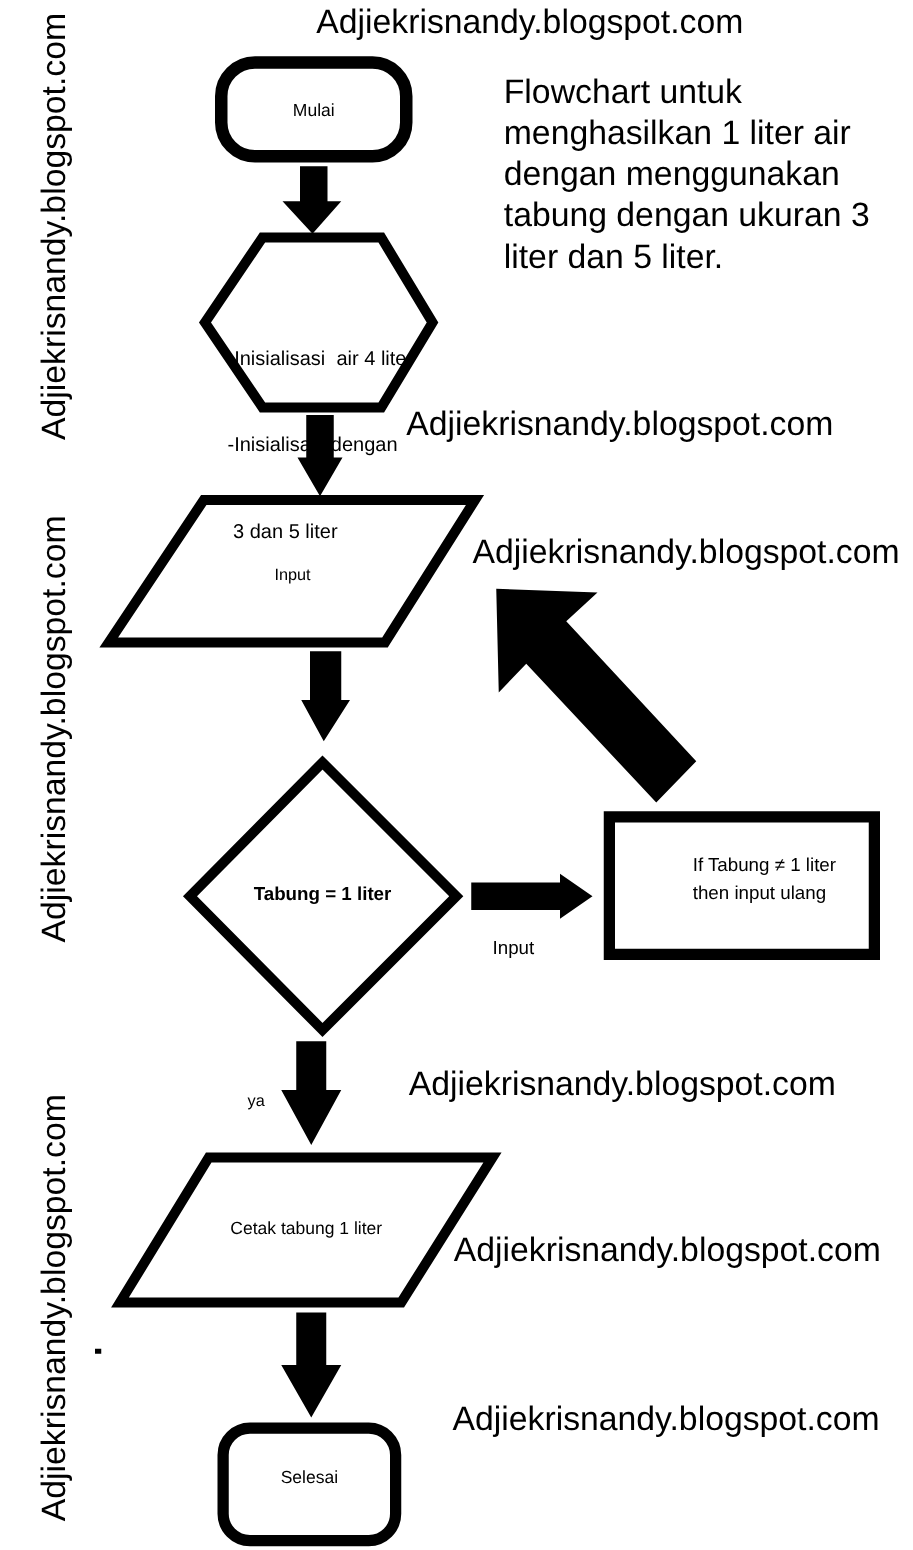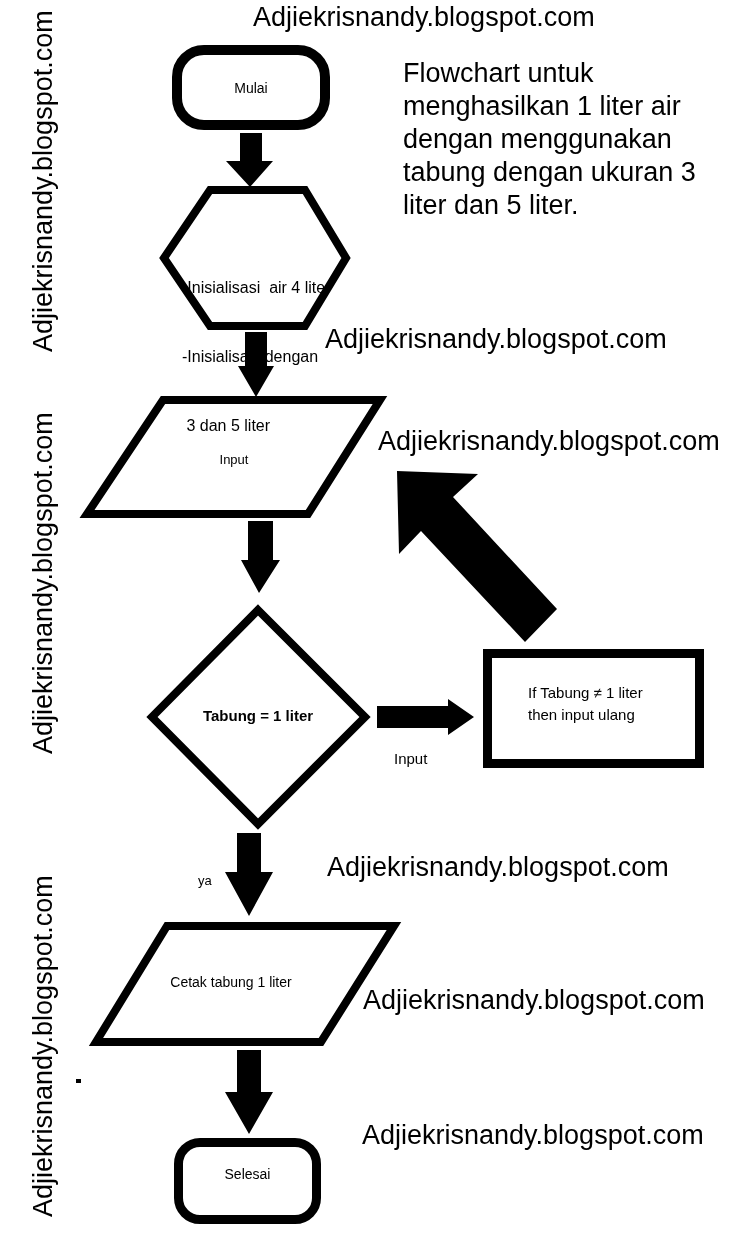--- a/index.html
+++ b/index.html
@@ -81,26 +81,26 @@
     <div> 3 dan 5 liter</div>
   </div>
 
   <div class="label center" style="left:174px; top:452px; width:120px; font-size:13px;">Input</div>
 
   <div class="label center" style="left:178px; top:707px; width:160px; font-size:15px;font-weight:bold;">Tabung = 1 liter</div>
 
   <div class="label" style="left:394px; top:750px; font-size:15px;">Input</div>
   <div class="label" style="left:198px; top:873px; font-size:13px;">ya</div>
 
-  <div class="node-box" style="left:483px; top:649px; width:221px; height:119px; border-width:9px; justify-content:flex-start; align-items:flex-start;">
+  <div class="node-box" style="left:483px; top:649px; width:221px; height:119px; border-width:9px; justify-content:center; align-items:flex-start;">
     <div style="margin:24px 0 0 36px; font-size:15px; line-height:22px;">
       <div>If Tabung ≠ 1 liter</div>
       <div>then input ulang</div>
     </div>
   </div>
 
-  <div class="label center" style="left:151px; top:974px; width:160px; font-size:14px;">Cetak tabung 1 liter</div>
+  <div class="label center" style="left:165px; top:974px; width:160px; font-size:14px;">Cetak tabung 1 liter</div>
 
-  <div class="node-box rounded" style="left:174px; top:1138px; width:147px; height:86px; border-width:9px; border-radius:26px;">
+  <div class="node-box rounded" style="left:174px; top:1138px; width:147px; height:99px; border-width:9px; border-radius:26px;">
     <span style="font-size:14px; margin-top:-14px;">Selesai</span>
   </div>
 
 </div>
 
 </body></html>

